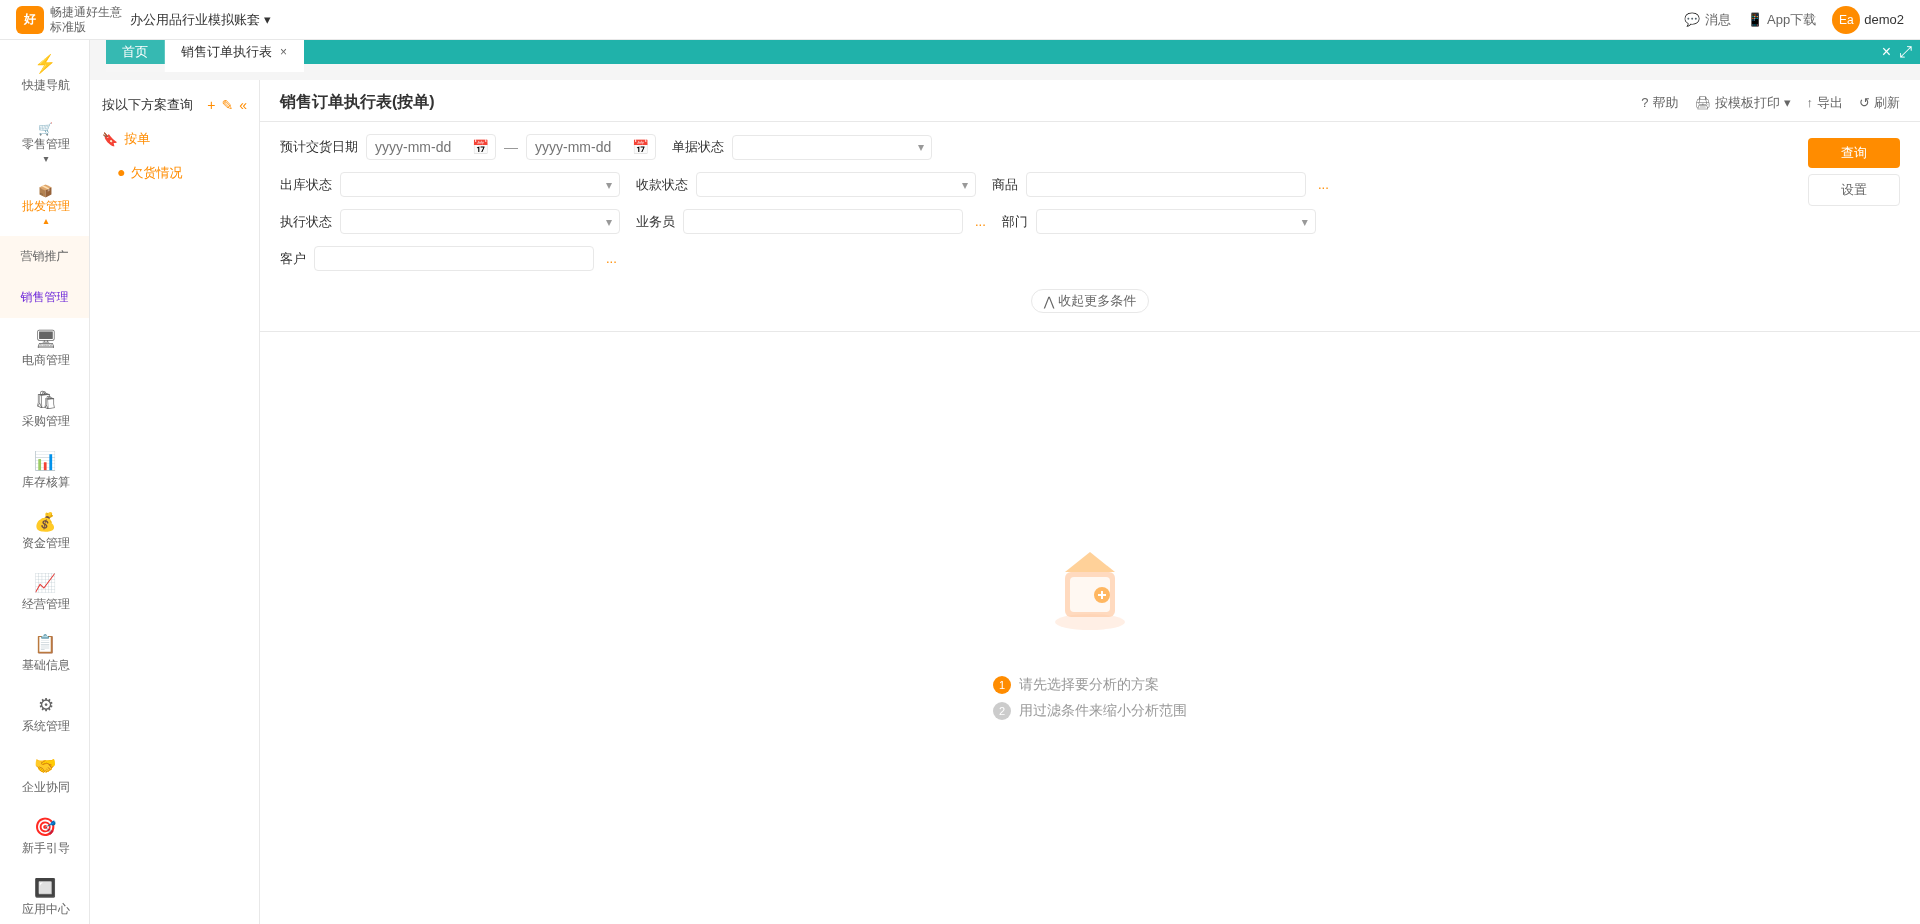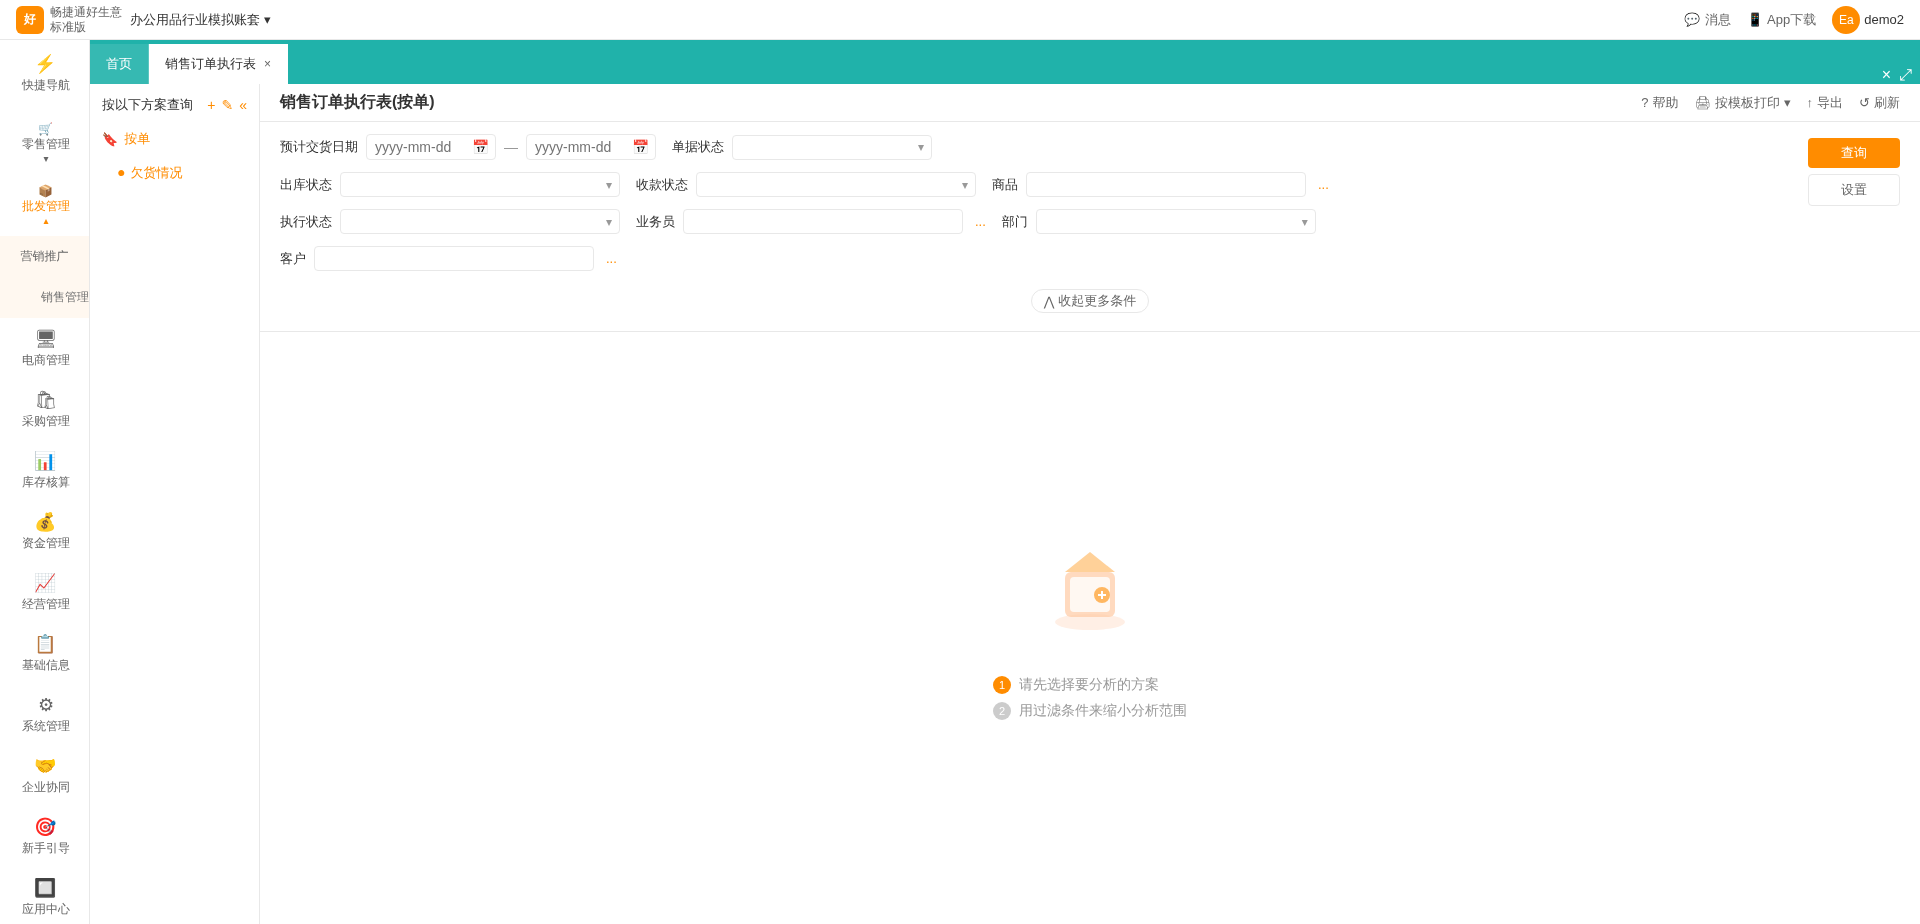--- a/index.html
+++ b/index.html
@@ -21,25 +21,25 @@
     .logo-icon { width: 28px; height: 28px; background: #ff8c00; border-radius: 6px; display: flex; align-items: center; justify-content: center; color: #fff; font-size: 12px; font-weight: bold; }
     .logo-text { font-size: 12px; color: #666; line-height: 1.2; }
     .breadcrumb-area { display: flex; align-items: center; gap: 4px; font-size: 13px; color: #333; }
     .top-header-right { display: flex; align-items: center; gap: 16px; }
     .header-action { display: flex; align-items: center; gap: 4px; color: #666; font-size: 13px; cursor: pointer; }
     .user-avatar { width: 28px; height: 28px; border-radius: 50%; background: #ff8c00; overflow: hidden; display: flex; align-items: center; justify-content: center; color: #fff; font-size: 12px; }
     .user-name { font-size: 13px; color: #333; }
 
     
     .tab-bar {
-      height: 44px;
+      height: 24px;
       background: #20b2aa;
       display: flex;
-      align-items: flex-end;
-      position: fixed; top: 40px; left: 90px; right: 0; z-index: 99;
+      align-items: center;
+      position: fixed; top: 40px; left: 106px; right: 0; z-index: 99;
     }
     .tab-item {
       height: 40px;
       display: flex;
       align-items: center;
       padding: 0 16px;
       color: #fff;
       cursor: pointer;
       font-size: 13px;
       border-right: 1px solid rgba(255,255,255,0.2);
@@ -316,21 +316,21 @@
     }
     .sidebar-group-header.open { color: #ff8c00; }
     .sidebar-sub-items { background: #fff8f0; }
     .sidebar-sub-item {
       padding: 12px 0;
       text-align: center;
       font-size: 12px;
       color: #666;
       cursor: pointer;
     }
-    .sidebar-sub-item.active { color: #737373; text-align: right; }
+    .sidebar-sub-item.active { color: #6d28d9; }
     .arrow-icon { font-size: 10px; }
 
     .divider { height: 1px; background: #e8e8e8; margin: 4px 0; }
     .chip-date-text { font-size: 11px; color: #999; }
   </style>
 </head>
 <body>
 
 <div class="top-header">
   <div class="top-header-left">

